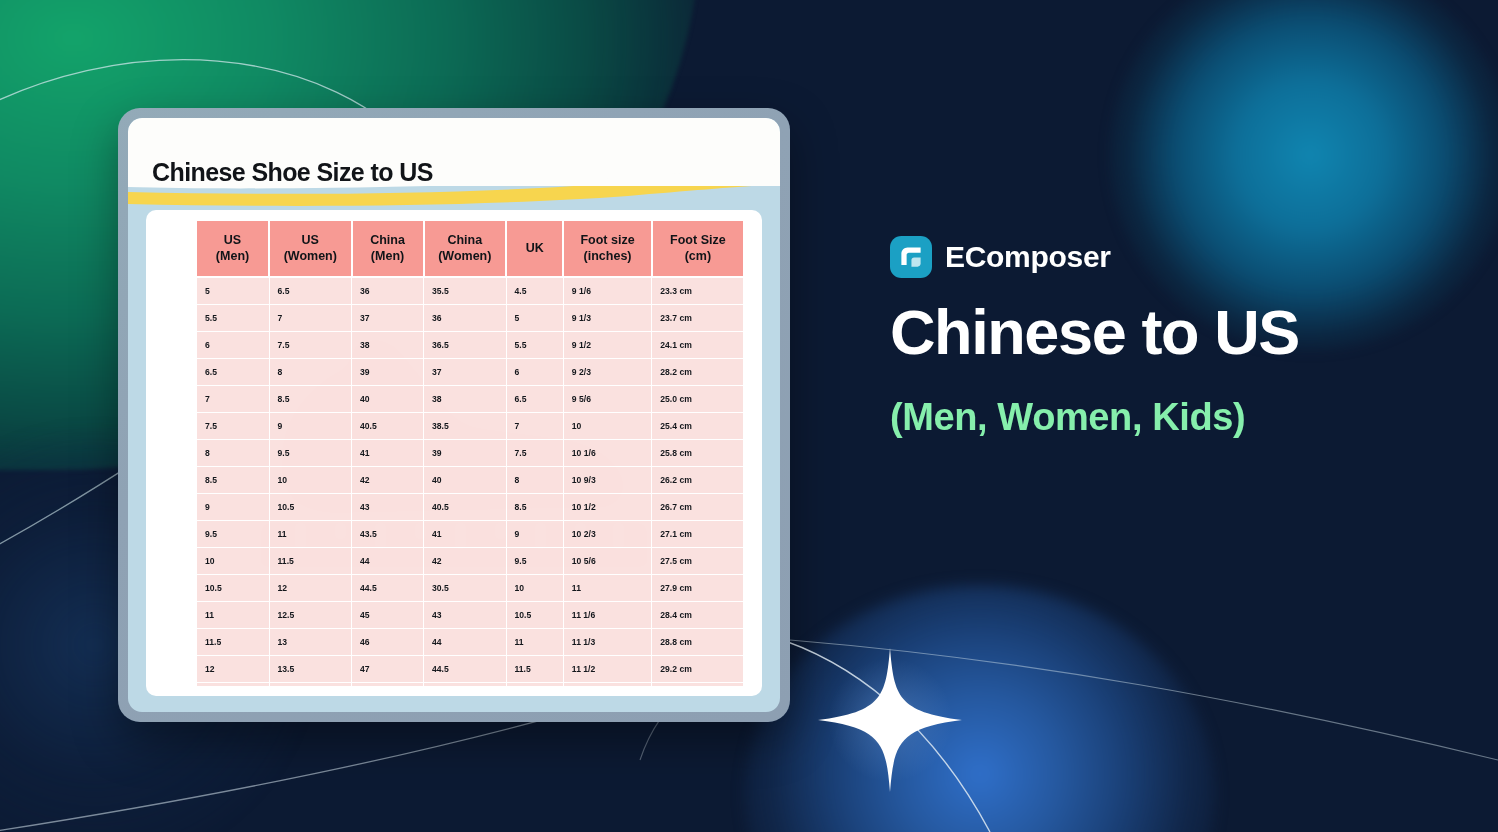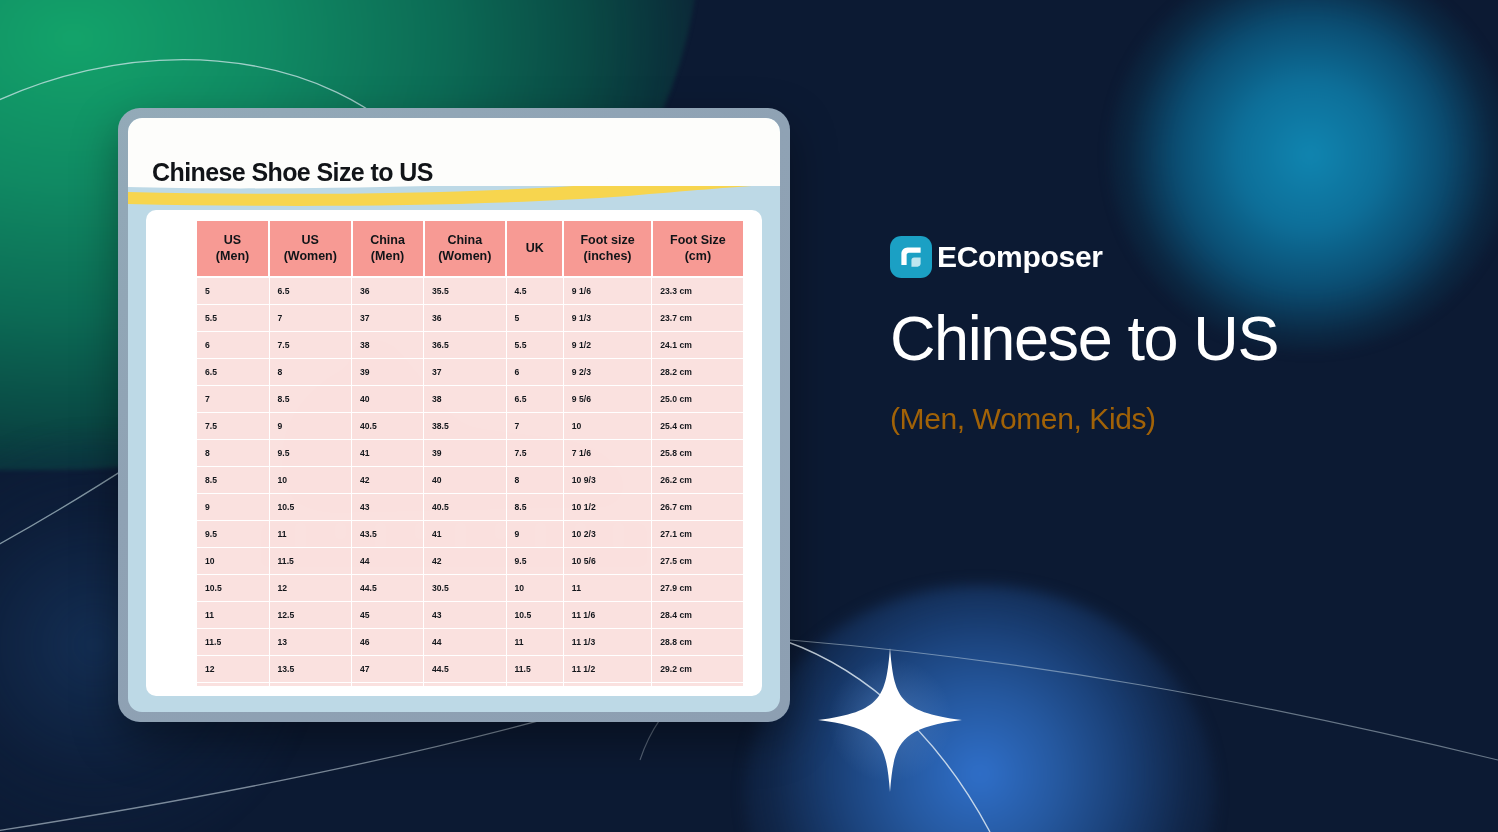--- a/index.html
+++ b/index.html
@@ -137,43 +137,44 @@
     white-space:nowrap;
     overflow:hidden;
   }
   tbody td:last-child{ border-right:none; }
   tbody tr:last-child td{ border-bottom:none; }
 
   
   #right{
     position:absolute; left:890px; top:236px; width:560px;
   }
-  #brand{ display:flex; align-items:center; gap:5px; }
+  #brand{ display:flex; align-items:center; gap:13px; }
   #brand-mark{ width:42px; height:42px; flex:0 0 42px; }
   #brand-name{
     font-size:30px; font-weight:bold; color:#ffffff; letter-spacing:-.3px;
   }
   #shoesize{
     margin-top:42px;
     font-size:72px; font-weight:bold; letter-spacing:-1.5px;
     line-height:1;
     background:linear-gradient(90deg,#2f6ef0 0%,#2f6ef0 10%,#2aa0c4 42%,#2fba8a 66%,#3cc84f 88%,#3fcd4b 100%);
     -webkit-background-clip:text; background-clip:text;
     -webkit-text-fill-color:transparent; color:transparent;
     width:max-content;
   }
   #headline{
-    margin-top:28px;
-    font-size:63px; font-weight:normal; color:#ffffff;
+    margin-top:22px;
+    font-size:63px; font-weight:bold; color:#ffffff;
     letter-spacing:-1.4px; line-height:1.04; white-space:nowrap;
   }
   #subhead{
     margin-top:30px;
-    font-size:30px; color:#a16207; letter-spacing:-.4px;
+    font-size:38px; color:#86efac; letter-spacing:-.4px;
     white-space:nowrap;
+    font-weight:bold;
   }
 </style>
 </head>
 <body>
 
 <div id="stage">
 
   <div class="glow glow-green"></div>
   <div class="glow glow-dim"></div>
   <div class="glow glow-teal"></div>
@@ -342,21 +343,21 @@
                   <td>7</td>
                   <td>10</td>
                   <td>25.4 cm</td>
                 </tr>
                 <tr>
                   <td>8</td>
                   <td>9.5</td>
                   <td>41</td>
                   <td>39</td>
                   <td>7.5</td>
-                  <td>7 1/6</td>
+                  <td>10 1/6</td>
                   <td>25.8 cm</td>
                 </tr>
                 <tr>
                   <td>8.5</td>
                   <td>10</td>
                   <td>42</td>
                   <td>40</td>
                   <td>8</td>
                   <td>10 9/3</td>
                   <td>26.2 cm</td>

